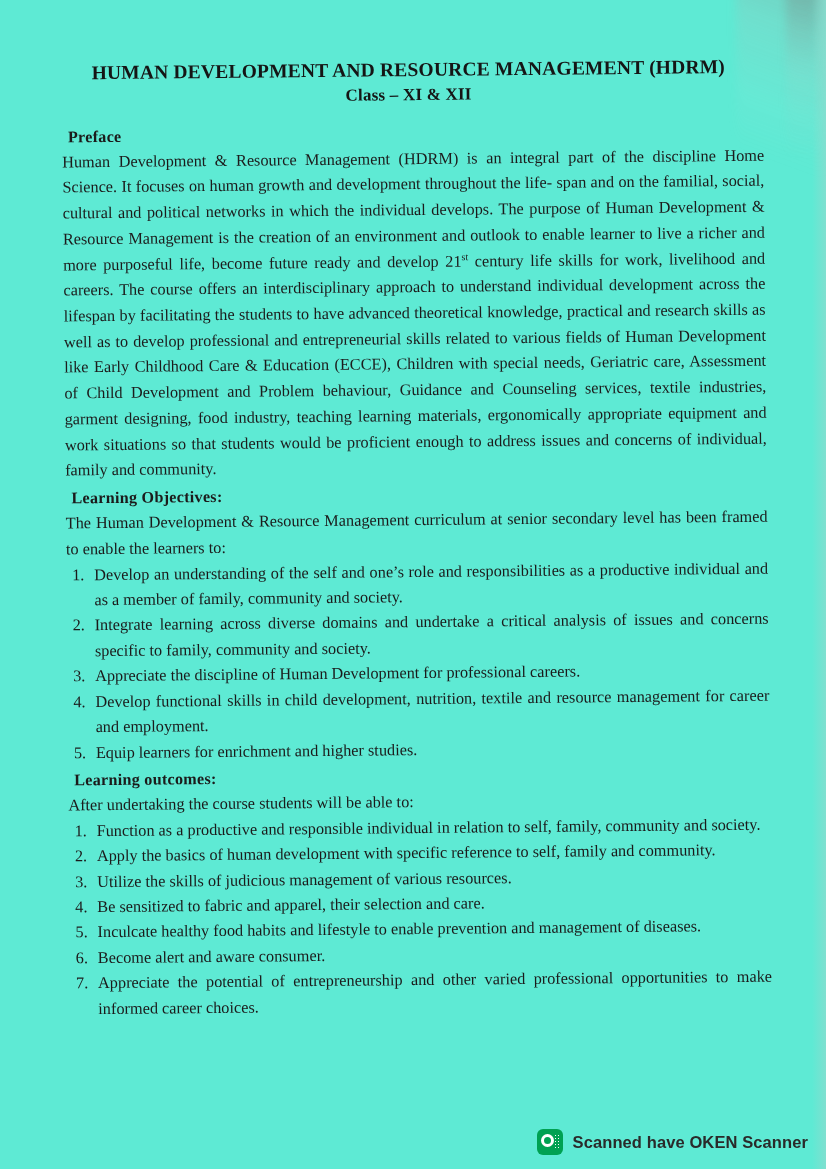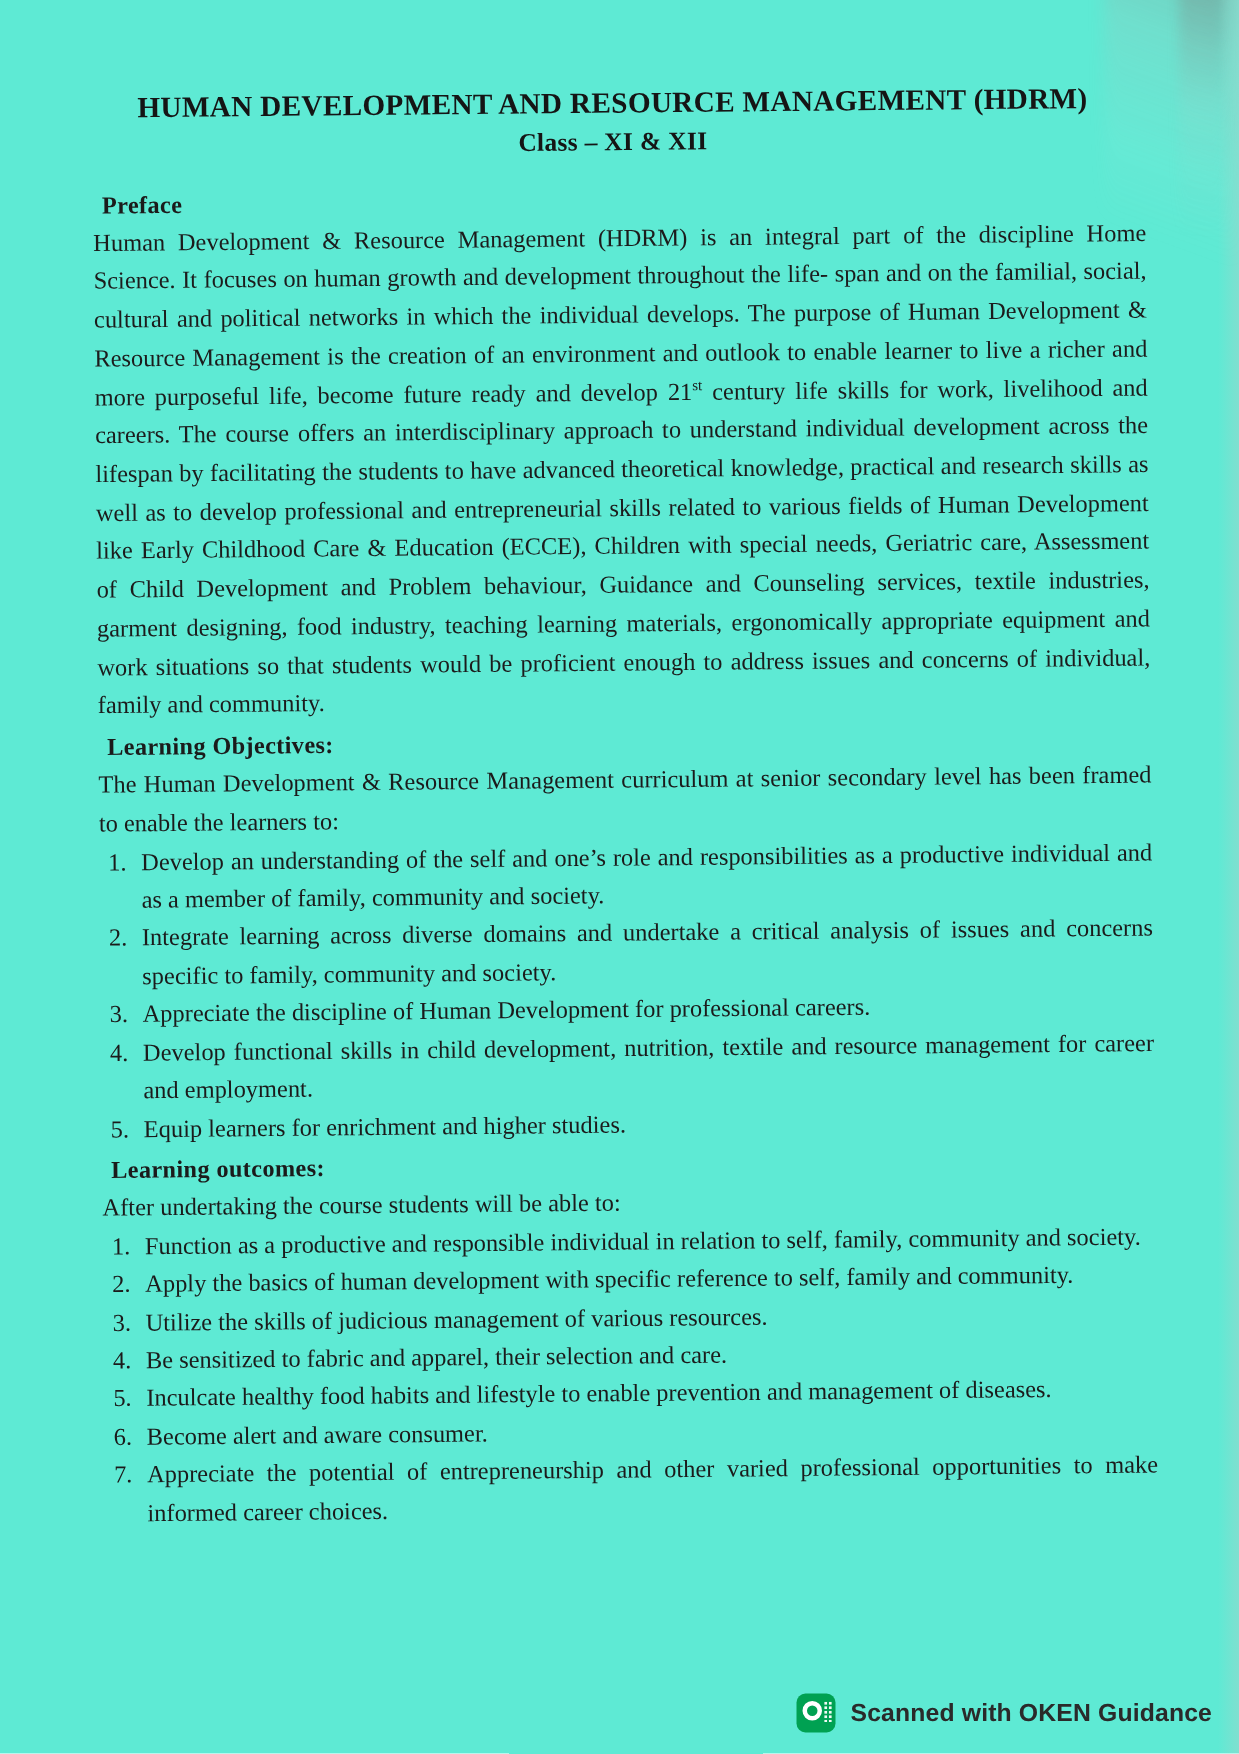--- a/index.html
+++ b/index.html
@@ -233,16 +233,16 @@
 
     </div>
   </div>
 
   <div class="watermark">
     <div class="oken-logo">
       <div class="sq"></div>
       <div class="ring"></div>
       <div class="dots"></div>
     </div>
-    <div class="wm-text">Scanned with OKEN Guidance</div>
+    <div class="wm-text">Scanned have OKEN Scanner</div>
   </div>
 
 </div>
 
 </body></html>

